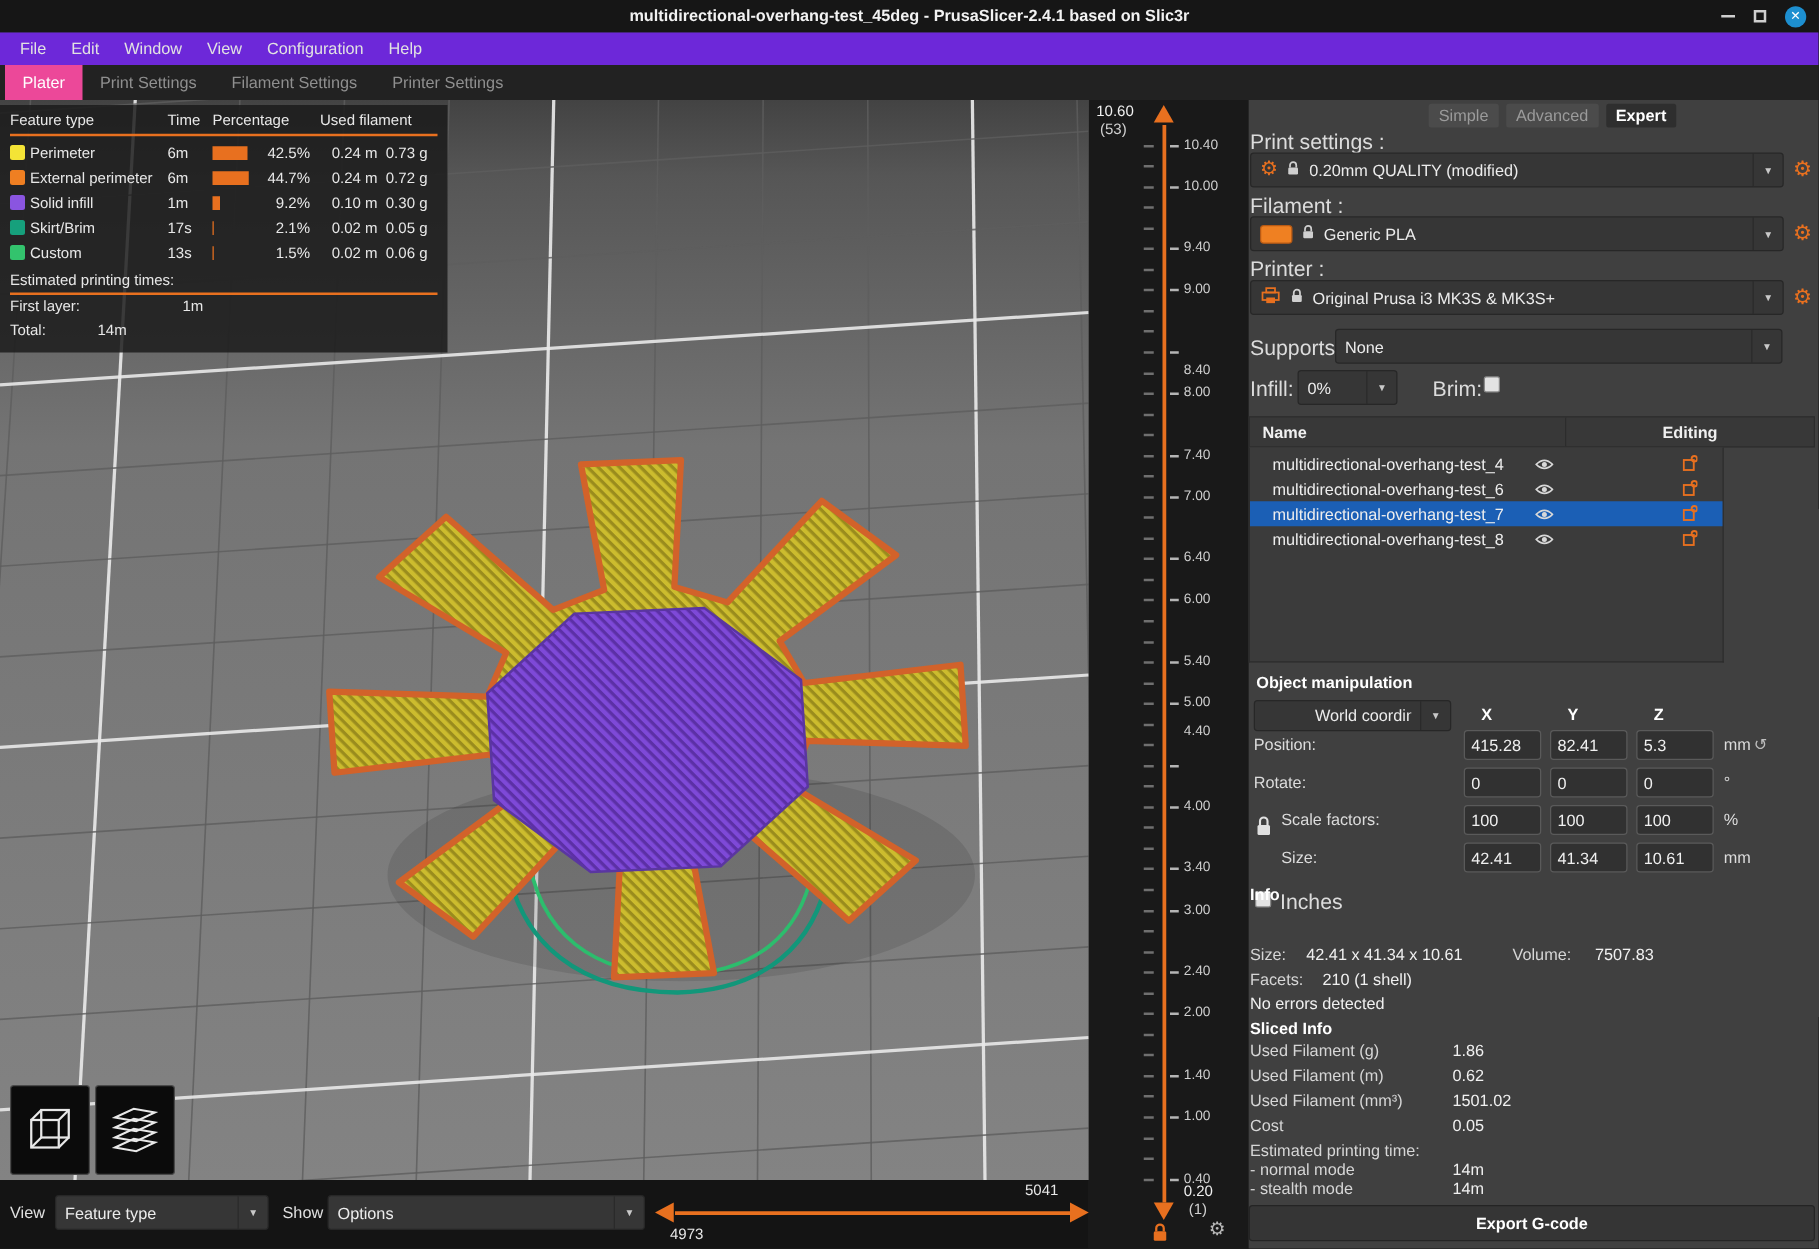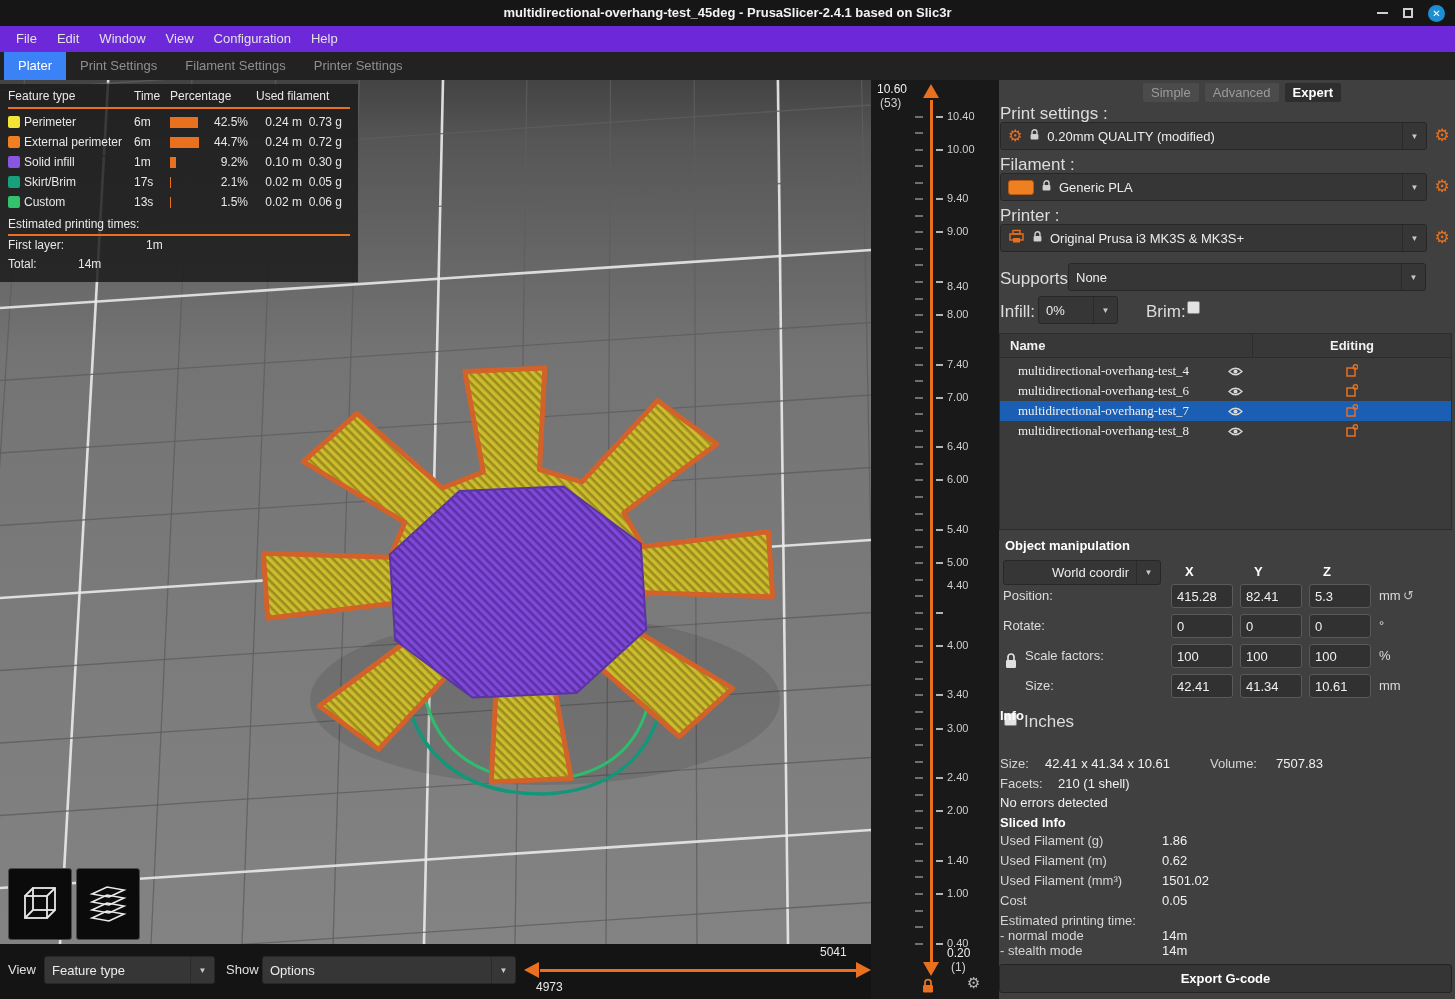--- a/index.html
+++ b/index.html
@@ -14,21 +14,21 @@
   .win-min { width:11px; height:2px; background:#cfcfcf; display:inline-block; }
   .win-max { width:10px; height:10px; border:2px solid #cfcfcf; display:inline-block; }
   .win-close { width:17px; height:17px; border-radius:50%; background:#1d8fd0; color:#fff; font-size:10px;
                line-height:17px; text-align:center; display:inline-block; }
   .menubar { position:absolute; left:0; top:26px; width:1455px; height:26px; background:#6d28d9;
              display:flex; align-items:center; padding-left:6px; }
   .menu-item { padding:0 10px; font-size:13px; color:#e2e2e2; line-height:26px; }
   .tabbar { position:absolute; left:0; top:52px; width:1455px; height:28px; background:#222;
             display:flex; padding-left:4px; }
   .tab { padding:0 14px; line-height:28px; font-size:13px; color:#8f8f8f; }
-  .tab.active { background:#3b82f6; color:#fff; }
+  .tab.active { background:#ec4899; color:#fff; }
 
   
   .viewport { position:absolute; left:0; top:80px; width:871px; height:864px; background:#6e6e6e; }
   #scene { position:absolute; left:0; top:0; }
 
   
   .legend { position:absolute; left:0; top:4px; width:358px; background:rgba(26,26,26,0.84);
             padding:5px 8px 8px; font-size:12px; color:#e8e8e8; }
   .lg-head { display:grid; grid-template-columns:126px 36px 86px 90px; padding-bottom:4px;
              border-bottom:2px solid #e8701f; margin-bottom:3px; }
@@ -77,22 +77,22 @@
   .gear-btn { position:absolute; width:20px; height:20px; color:#e8701f; font-size:17px; line-height:20px; text-align:center; }
   .ic-gear-orange { color:#e8701f; font-size:16px; line-height:16px; }
   .fil-swatch { width:26px; height:15px; background:#ef8022; border:1px solid #b85a14; border-radius:3px; display:inline-block; }
   .checkbox { position:absolute; width:13px; height:13px; background:#e3e3e3; border:1px solid #8a8a8a; border-radius:2px; }
 
   .obj-header { position:absolute; left:0; top:253px; width:453px; height:25px; display:grid;
                 grid-template-columns:252px 1fr; background:#383838; border:1px solid #2c2c2c;
                 font-weight:bold; font-size:13px; color:#f0f0f0; align-items:center; }
   .obj-header .h1 { padding-left:10px; }
   .obj-header .h2 { text-align:center; border-left:1px solid #2c2c2c; align-self:stretch; line-height:23px; }
-  .obj-rows { position:absolute; left:0; top:278px; width:453px; height:172px; background:#3b3b3b;
-              border:1px solid #2c2c2c; border-top:none; padding-top:3px;font-family:Liberation Serif, serif; }
+  .obj-rows { position:absolute; left:0; top:278px; width:380px; height:172px; background:#3b3b3b;
+              border:1px solid #2c2c2c; border-top:none; padding-top:3px; }
   .obj-row { position:relative; height:20px; display:flex; align-items:center; font-size:13px; color:#eee; }
   .obj-row .nm { margin-left:18px; white-space:nowrap; }
   .obj-row .eye { position:absolute; left:228px; top:4px; }
   .obj-row .edit-ic { position:absolute; left:346px; top:3px; }
   .obj-row.sel { background:#1b5fb5; }
 
   .sec-title { position:absolute; font-weight:bold; font-size:13px; color:#fff; }
   .axis-h { position:absolute; font-weight:bold; color:#fff; }
   .manip-row { position:absolute; left:0; width:456px; height:24px; }
   .manip-lbl { position:absolute; top:4px; color:#dcdcdc; }
@@ -356,21 +356,21 @@
         <div class="tick-l" style="top: 35.5px;"></div>
         <div class="tick-r" style="top: 35.5px;"></div>
         <div class="tick-label" style="top: 29.5px;">10.40</div>
         <div class="tick-r" style="top: 68.6px;"></div>
         <div class="tick-label" style="top: 62.6px;">10.00</div>
         <div class="tick-r" style="top: 118.2px;"></div>
         <div class="tick-label" style="top: 112.2px;">9.40</div>
         <div class="tick-r" style="top: 151.3px;"></div>
         <div class="tick-label" style="top: 145.3px;">9.00</div>
         <div class="tick-r" style="top: 200.9px;"></div>
-        <div class="tick-label" style="top: 200px;">8.40</div>
+        <div class="tick-label" style="top: 210px;">8.40</div>
         <div class="tick-r" style="top: 234px;"></div>
         <div class="tick-label" style="top: 228px;">8.00</div>
         <div class="tick-r" style="top: 283.6px;"></div>
         <div class="tick-label" style="top: 277.6px;">7.40</div>
         <div class="tick-r" style="top: 316.7px;"></div>
         <div class="tick-label" style="top: 310.7px;">7.00</div>
         <div class="tick-r" style="top: 366.3px;"></div>
         <div class="tick-label" style="top: 360.3px;">6.40</div>
         <div class="tick-r" style="top: 399.4px;"></div>
         <div class="tick-label" style="top: 393.4px;">6.00</div>

